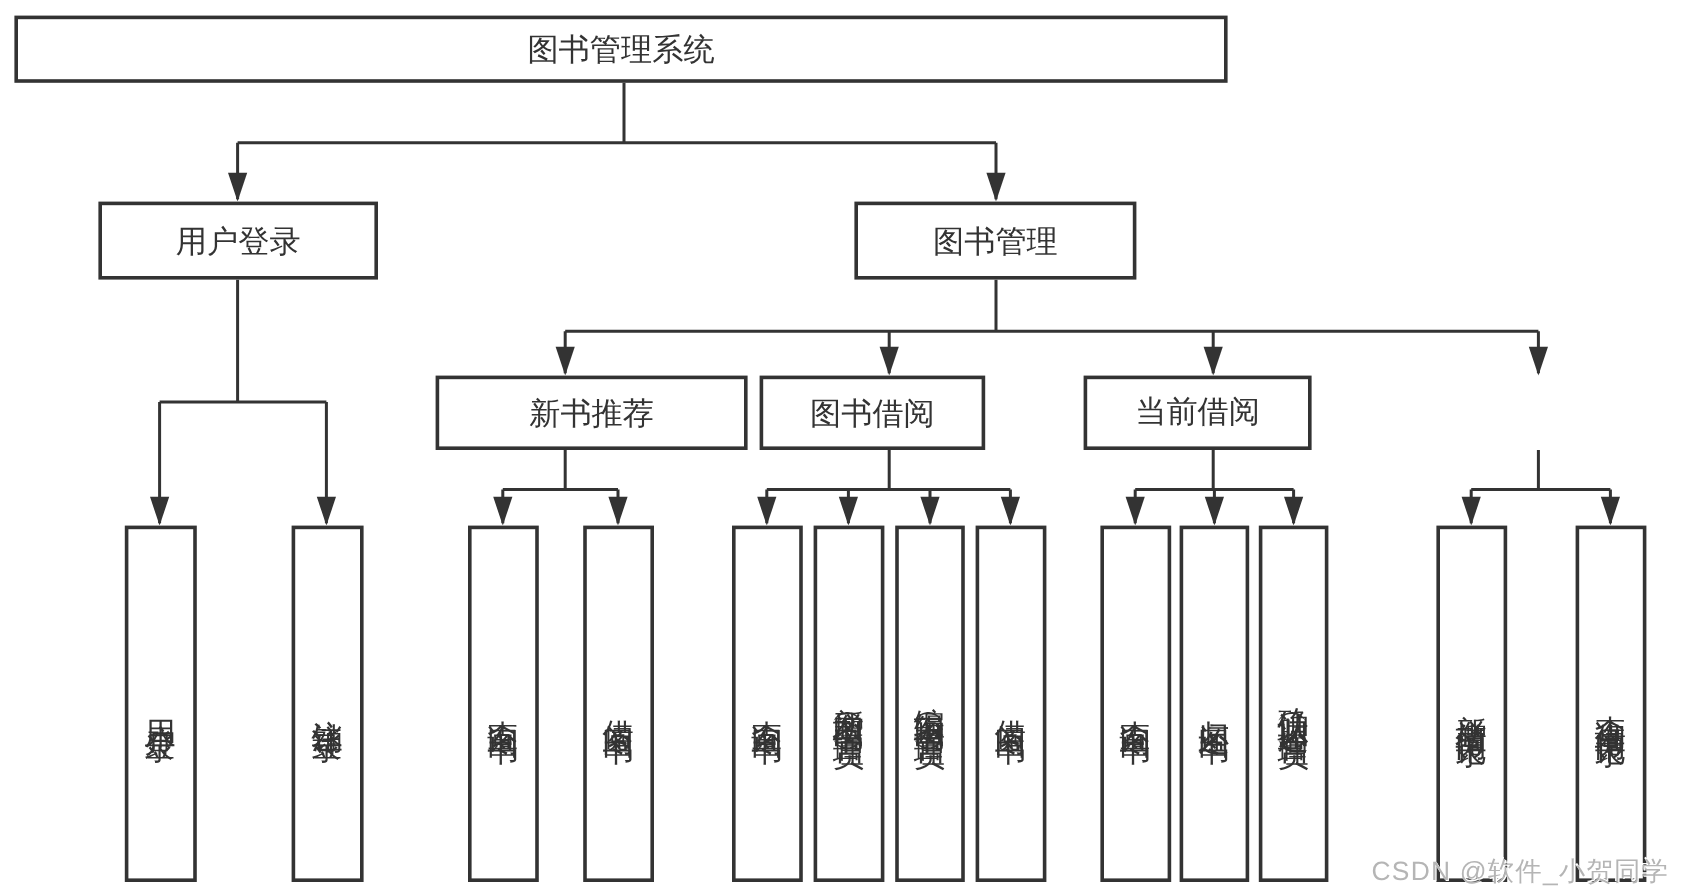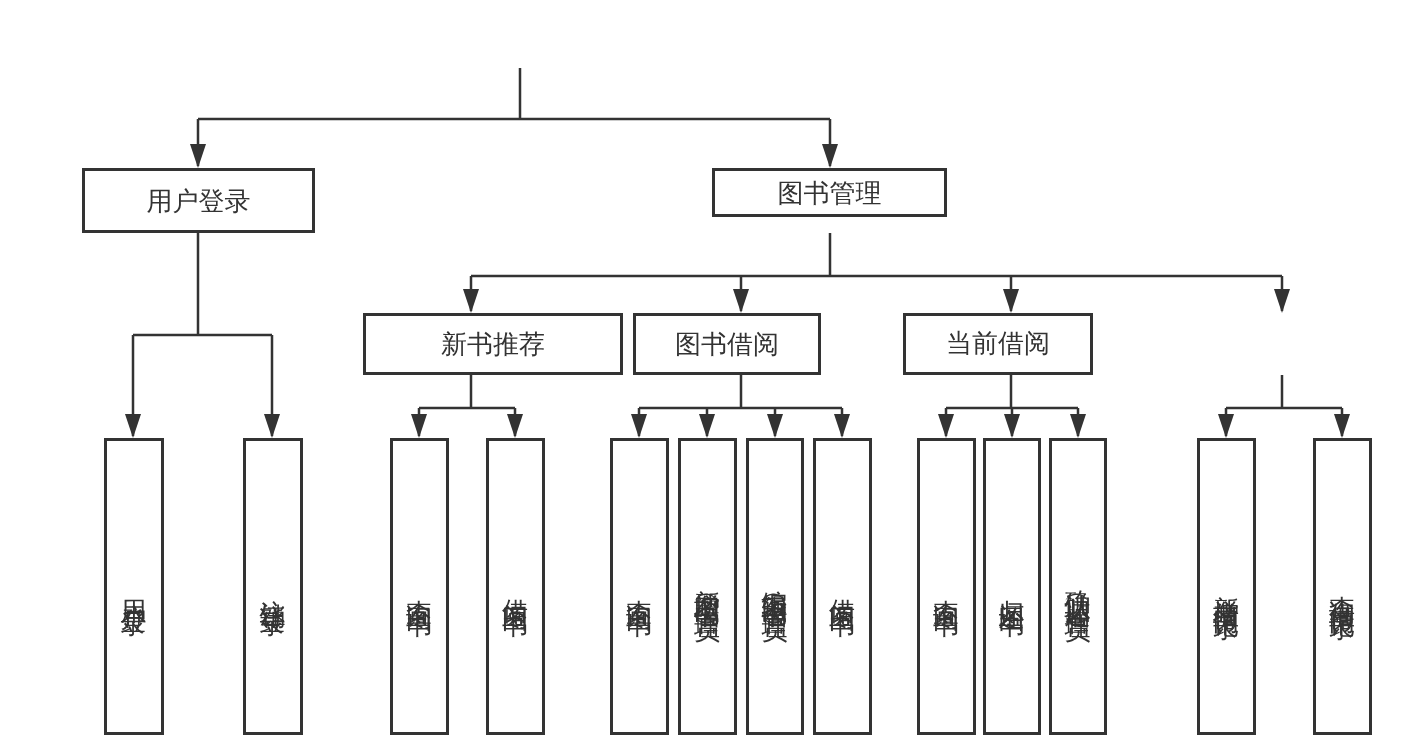--- a/index.html
+++ b/index.html
@@ -93,23 +93,24 @@
     <path d="M1011,375 V408 M946,408 H1078 M946,408 V436 M1012,408 V436 M1078,408 V436"></path>
     <polygon points="938,414 954,414 946,438"></polygon>
     <polygon points="1004,414 1020,414 1012,438"></polygon>
     <polygon points="1070,414 1086,414 1078,438"></polygon>
 
     <path d="M1282,375 V408 M1226,408 H1342 M1226,408 V436 M1342,408 V436"></path>
     <polygon points="1218,414 1234,414 1226,438"></polygon>
     <polygon points="1334,414 1350,414 1342,438"></polygon>
   </svg>
 
+  <div class="node" style="left:12px; top:13px; width:1011px; height:56px;">图书管理系统</div>
 
   <div class="node" style="left:82px; top:168px; width:233px; height:65px;">用户登录</div>
-  <div class="node" style="left:712px; top:168px; width:235px; height:49px;">图书管理</div>
+  <div class="node" style="left:712px; top:168px; width:235px; height:65px;">图书管理</div>
 
   <div class="node" style="left:363px; top:313px; width:260px; height:62px;">新书推荐</div>
   <div class="node" style="left:633px; top:313px; width:188px; height:62px;">图书借阅</div>
   <div class="node" style="left:903px; top:313px; width:190px; height:62px;font-family:Liberation Serif, serif;">当前借阅</div>
 
   <div class="node vnode" style="left:104px; top:438px; width:60px; height:297px;">用户登录</div>
   <div class="node vnode" style="left:243px; top:438px; width:60px; height:297px;">注销登录</div>
 
   <div class="node vnode" style="left:390px; top:438px; width:59px; height:297px;">查询图书</div>
   <div class="node vnode" style="left:486px; top:438px; width:59px; height:297px;">借阅图书</div>
@@ -119,13 +120,14 @@
   <div class="node vnode" style="left:746px; top:438px; width:58px; height:297px;">编辑图书（管理员）</div>
   <div class="node vnode" style="left:813px; top:438px; width:59px; height:297px;">借阅图书</div>
 
   <div class="node vnode" style="left:917px; top:438px; width:59px; height:297px;">查询图书</div>
   <div class="node vnode" style="left:983px; top:438px; width:58px; height:297px;">归还图书</div>
   <div class="node vnode" style="left:1049px; top:438px; width:58px; height:297px;">确认归还（管理员）</div>
 
   <div class="node vnode" style="left:1197px; top:438px; width:59px; height:297px;">新增借阅记录</div>
   <div class="node vnode" style="left:1313px; top:438px; width:59px; height:297px;">查询借阅记录</div>
 
+  <div id="watermark">CSDN @软件_小贺同学</div>
 </div>
 
 </body></html>

